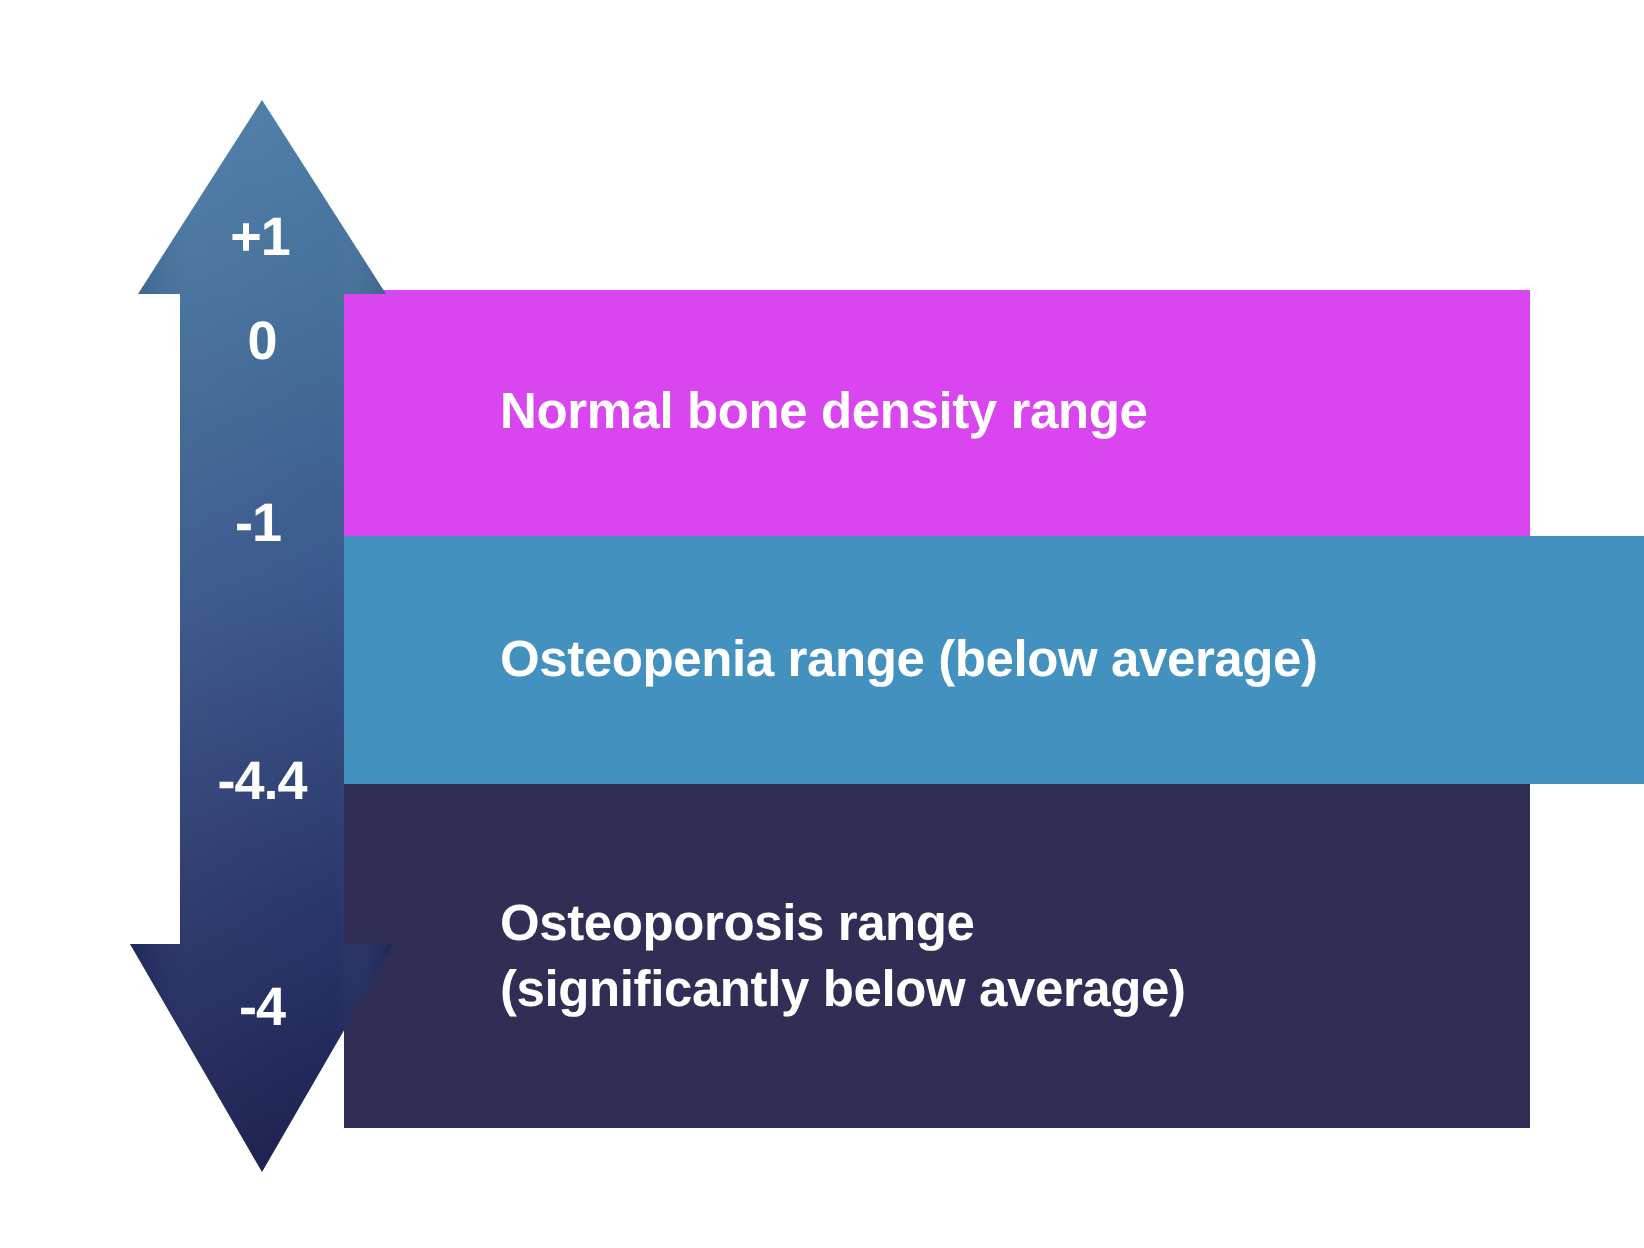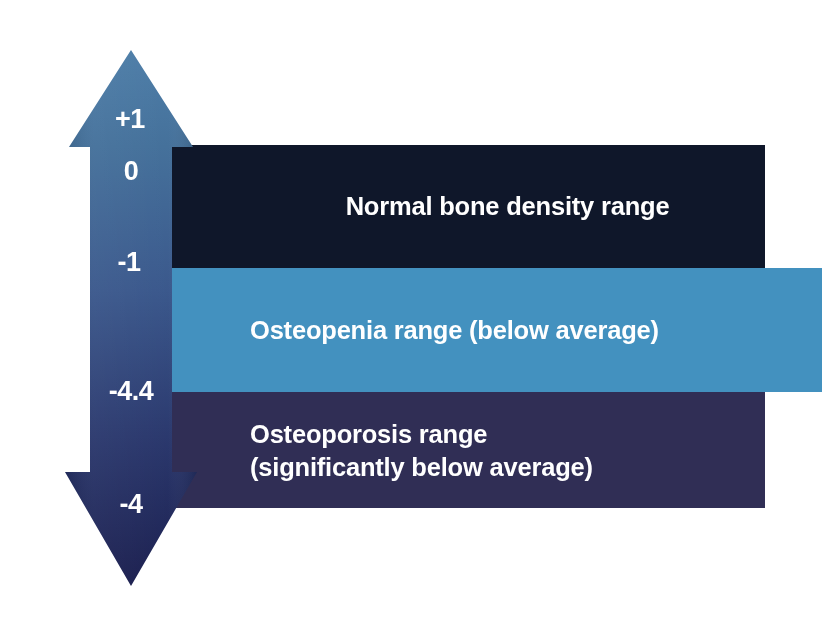--- a/index.html
+++ b/index.html
@@ -64,32 +64,32 @@
   #band-osteopenia {
     left: 172px;
     top: 268px;
     width: 662px;
     height: 124px;
   }
   #band-osteoporosis {
     left: 172px;
     top: 392px;
     width: 593px;
-    height: 116px;
+    height: 172px;
   }
   #band-osteoporosis .band-label {
     margin-top: 2px;
   }
 </style>
 </head>
 <body>
 
 <div id="stage">
 
-  <div class="band" id="band-normal" style="background: #0f172a; justify-content: center;">
+  <div class="band" id="band-normal" style="background: #d946ef;">
     <span class="band-label">Normal bone density range</span>
   </div>
 
   <div class="band" id="band-osteopenia" style="background: rgb(67, 145, 191);">
     <span class="band-label">Osteopenia range (below average)</span>
   </div>
 
   <div class="band" id="band-osteoporosis" style="background: rgb(48, 46, 85);">
     <span class="band-label">Osteoporosis range
 (significantly below average)</span>

